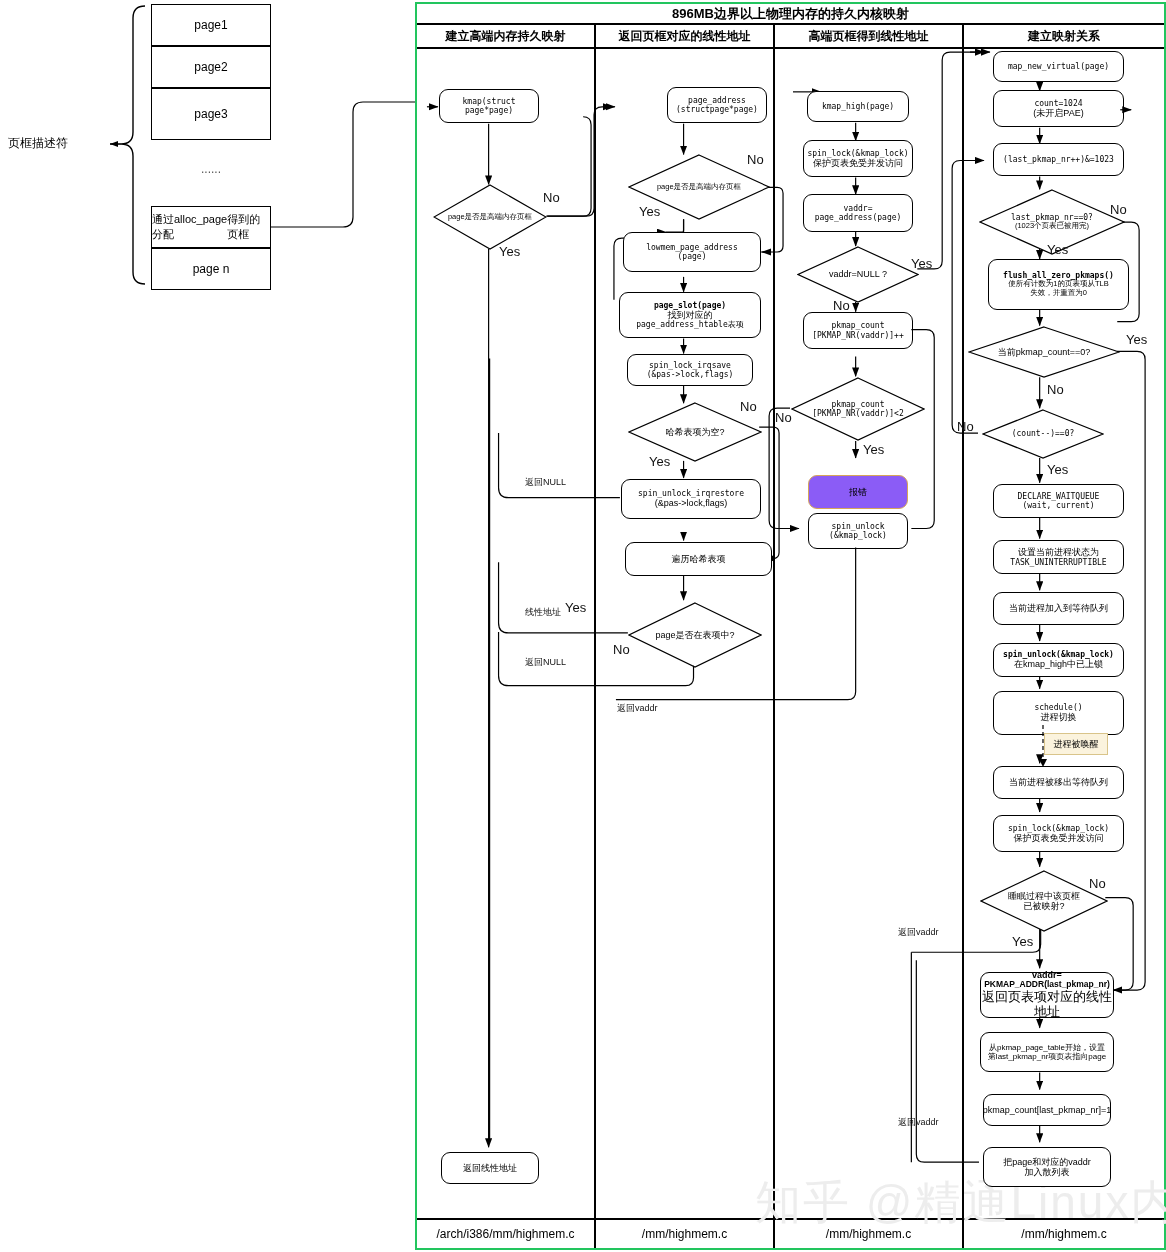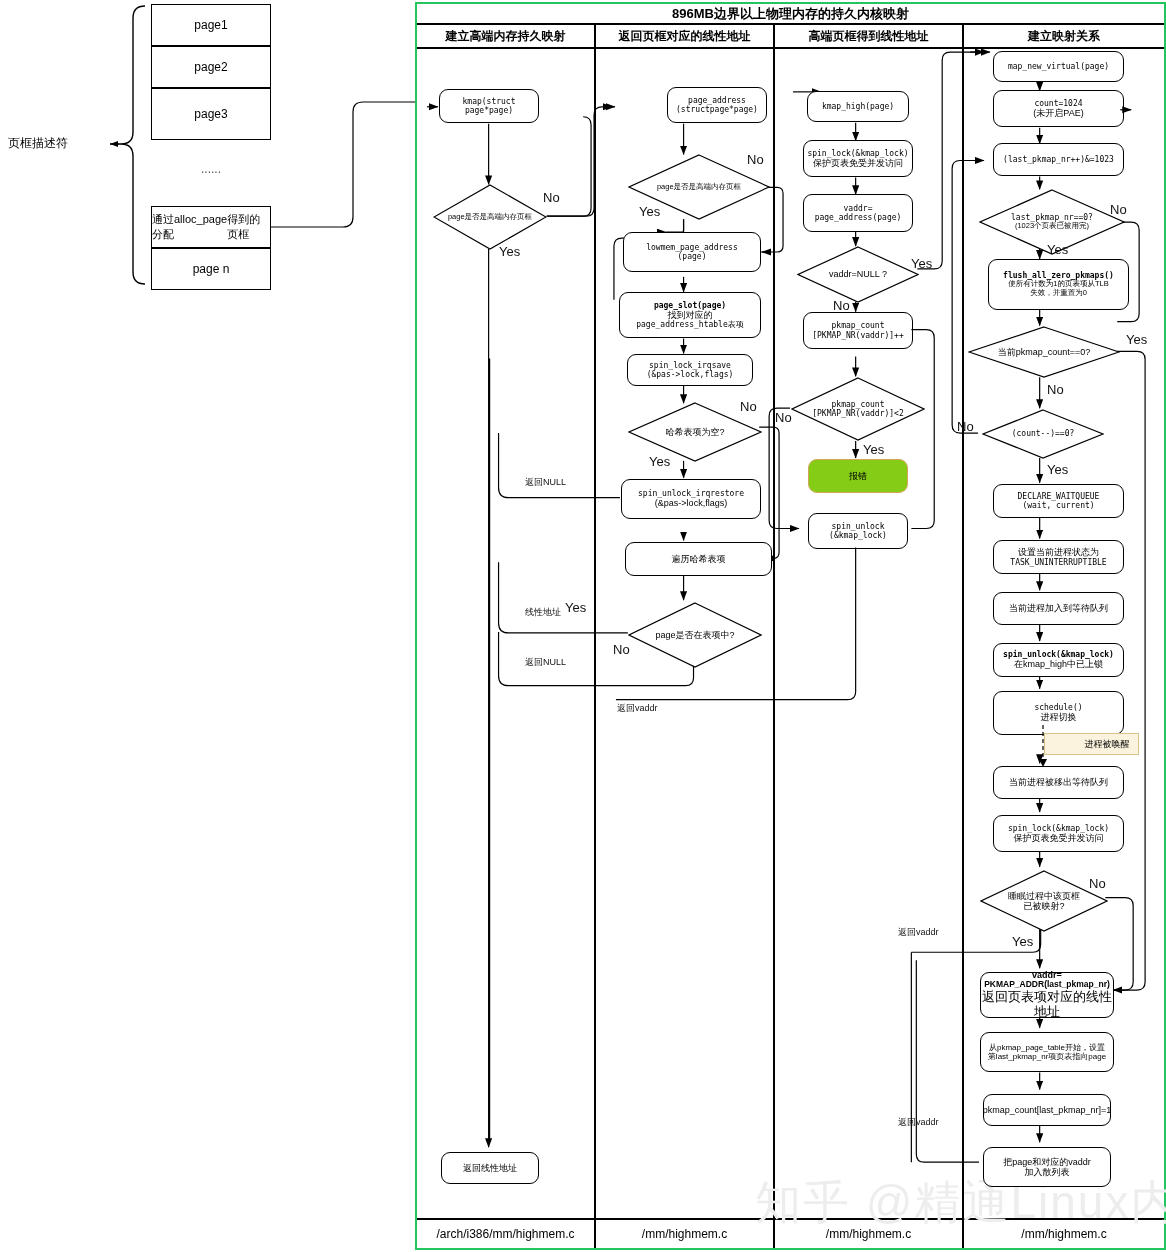--- a/index.html
+++ b/index.html
@@ -28,21 +28,21 @@
   .nobr{border-right:none !important;}
 
   
   .node{position:absolute;box-sizing:border-box;border:1px solid #000;
         border-radius:9px;background:#fff;
         display:flex;flex-direction:column;align-items:center;justify-content:center;
         text-align:center;line-height:1.15;}
   .mono{font-family:"DejaVu Sans Mono","Liberation Mono",monospace;font-size:8px;}
   .cn{font-size:9px;font-family:"Liberation Sans","DejaVu Sans",sans-serif;}
   .b{font-weight:bold;}
-  .warn{background:#84cc16;border:1px solid #d6a55a;}
+  .warn{background:#8b5cf6;border:1px solid #d6a55a;margin-top:16px;}
   .hint{background:#fbf3dd;border:1px solid #d9c48a;border-radius:0;
         font-size:9px;display:flex;align-items:center;justify-content:center;}
 
   
   .dia{position:absolute;}
   .dia svg{position:absolute;left:0;top:0;}
   .dia .dtxt{position:absolute;left:0;top:0;width:100%;height:100%;
              display:flex;flex-direction:column;align-items:center;justify-content:center;
              text-align:center;line-height:1.15;font-size:8px;}
 
@@ -413,21 +413,21 @@
 
     <div class="node" style="left:576px;top:687px;width:131px;height:44px;">
       <span class="mono">schedule()</span>
       <span class="cn">进程切换</span>
     </div>
 
     <svg class="abs" style="left:618px;top:721px;width:20px;height:44px;">
       <path d="M8 0 L8 36" stroke="#000" stroke-width="1.2" stroke-dasharray="4 3" fill="none"></path>
       <path d="M8 42 l-4 -8 l8 0 z" fill="#000"></path>
     </svg>
-    <div class="hint" style="position:absolute;left:627px;top:729px;width:62px;height:20px;padding-left:31px;">
+    <div class="hint" style="position:absolute;left:627px;top:729px;width:62px;height:20px;">
       <span>进程被唤醒</span>
     </div>
 
     <div class="node" style="left:576px;top:762px;width:131px;height:33px;">
       <span class="cn">当前进程被移出等待队列</span>
     </div>
 
     <div class="node" style="left:576px;top:811px;width:131px;height:37px;">
       <span class="mono">spin_lock(&amp;kmap_lock)</span>
       <span class="cn">保护页表免受并发访问</span>

